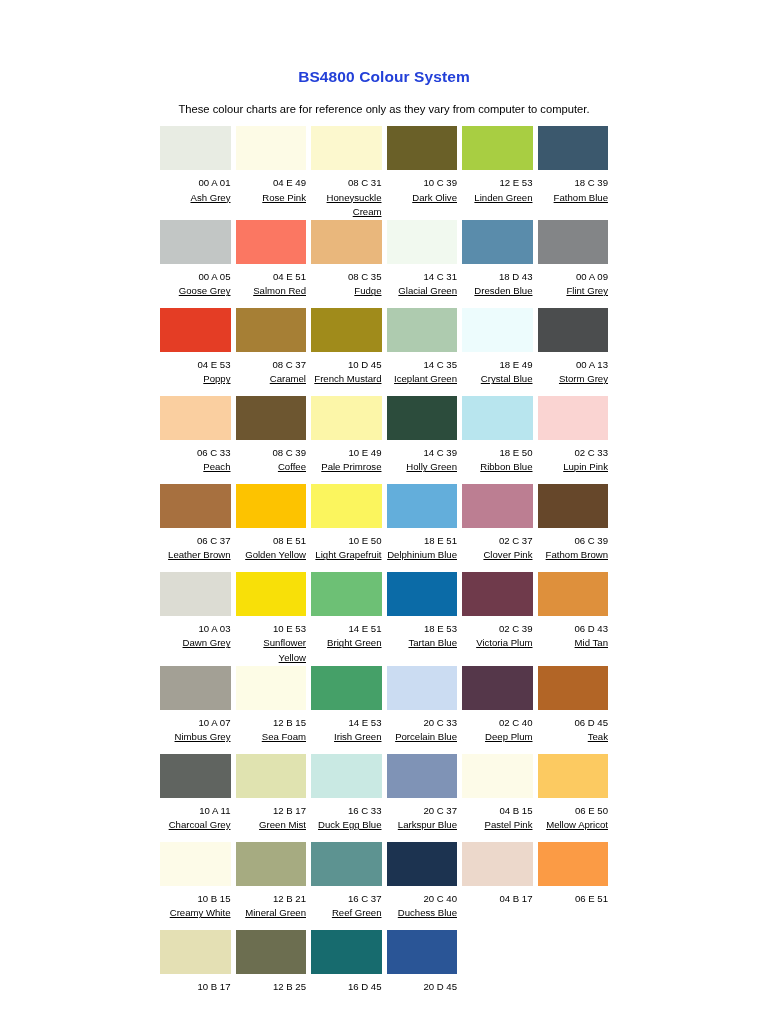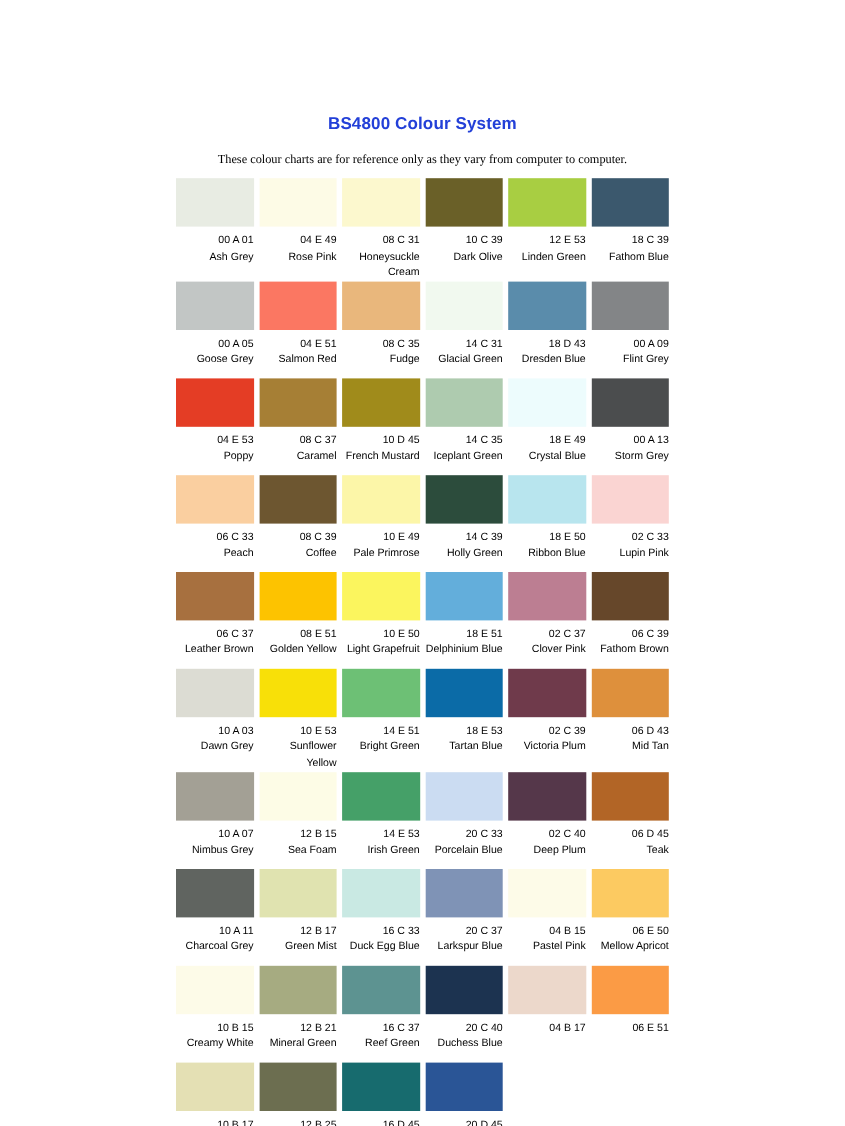--- a/index.html
+++ b/index.html
@@ -15,35 +15,34 @@
   }
   .page {
     width: 768px;
     height: 1024px;
     position: relative;
     background: #ffffff;
     box-sizing: border-box;
   }
   .doc-title {
     margin: 0;
-    padding-top: 104px;
+    padding-top: 68px;
     text-align: center;
     color: #2340d8;
     font-size: 15.5px;
     font-weight: bold;
     letter-spacing: 0.1px;
   }
   .doc-subtitle {
     margin: 0;
     padding-top: 17px;
     text-align: center;
     color: #000000;
     font-size: 11.2px;
     font-weight: normal;
-    font-family: Liberation Serif, serif;
   }
   .chart {
     margin: 0 auto;
     padding-top: 11px;
     width: 448px;
     display: grid;
     grid-template-columns: repeat(6, 1fr);
     column-gap: 5px;
     row-gap: 0px;
   }
@@ -65,20 +64,21 @@
     padding-top: 6px;
     min-height: 44px;
     box-sizing: border-box;
   }
   .code {
     display: block;
     white-space: nowrap;
   }
   .cname {
     display: block;
+    text-decoration: underline;
   }
 </style>
 </head>
 <body>
 
 <div class="page">
 
   <h1 class="doc-title">BS4800 Colour System</h1>
 
   <p class="doc-subtitle">These colour charts are for reference only as they vary from computer to computer.</p>

